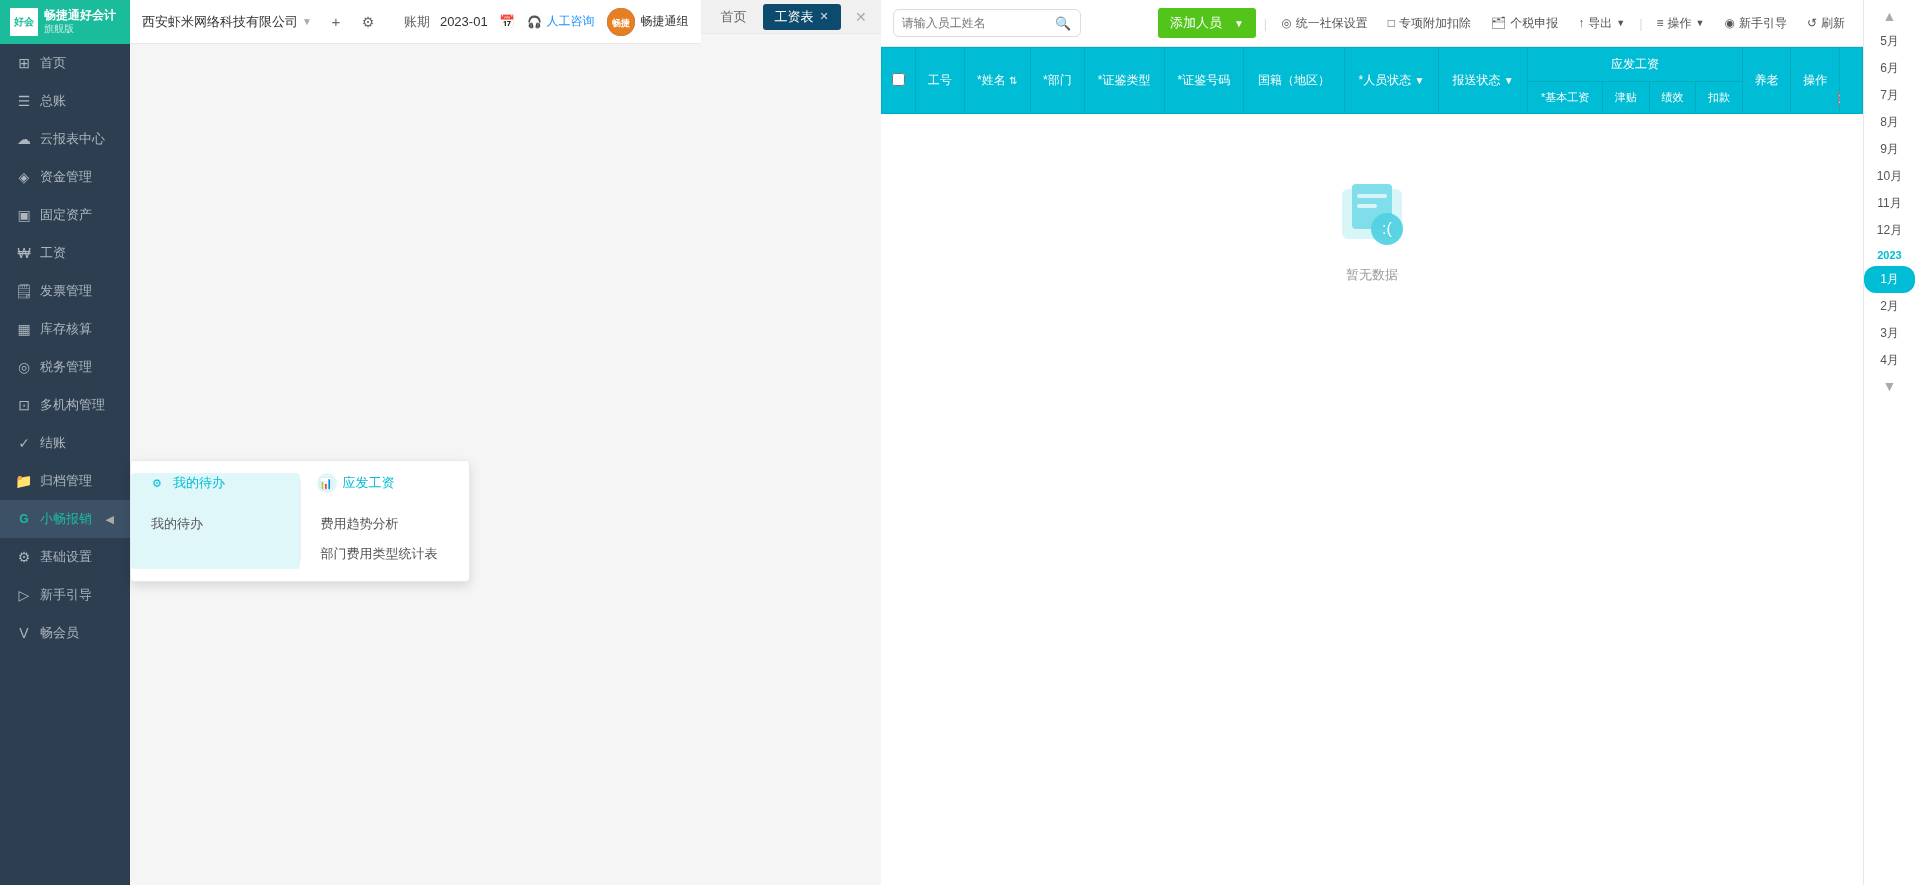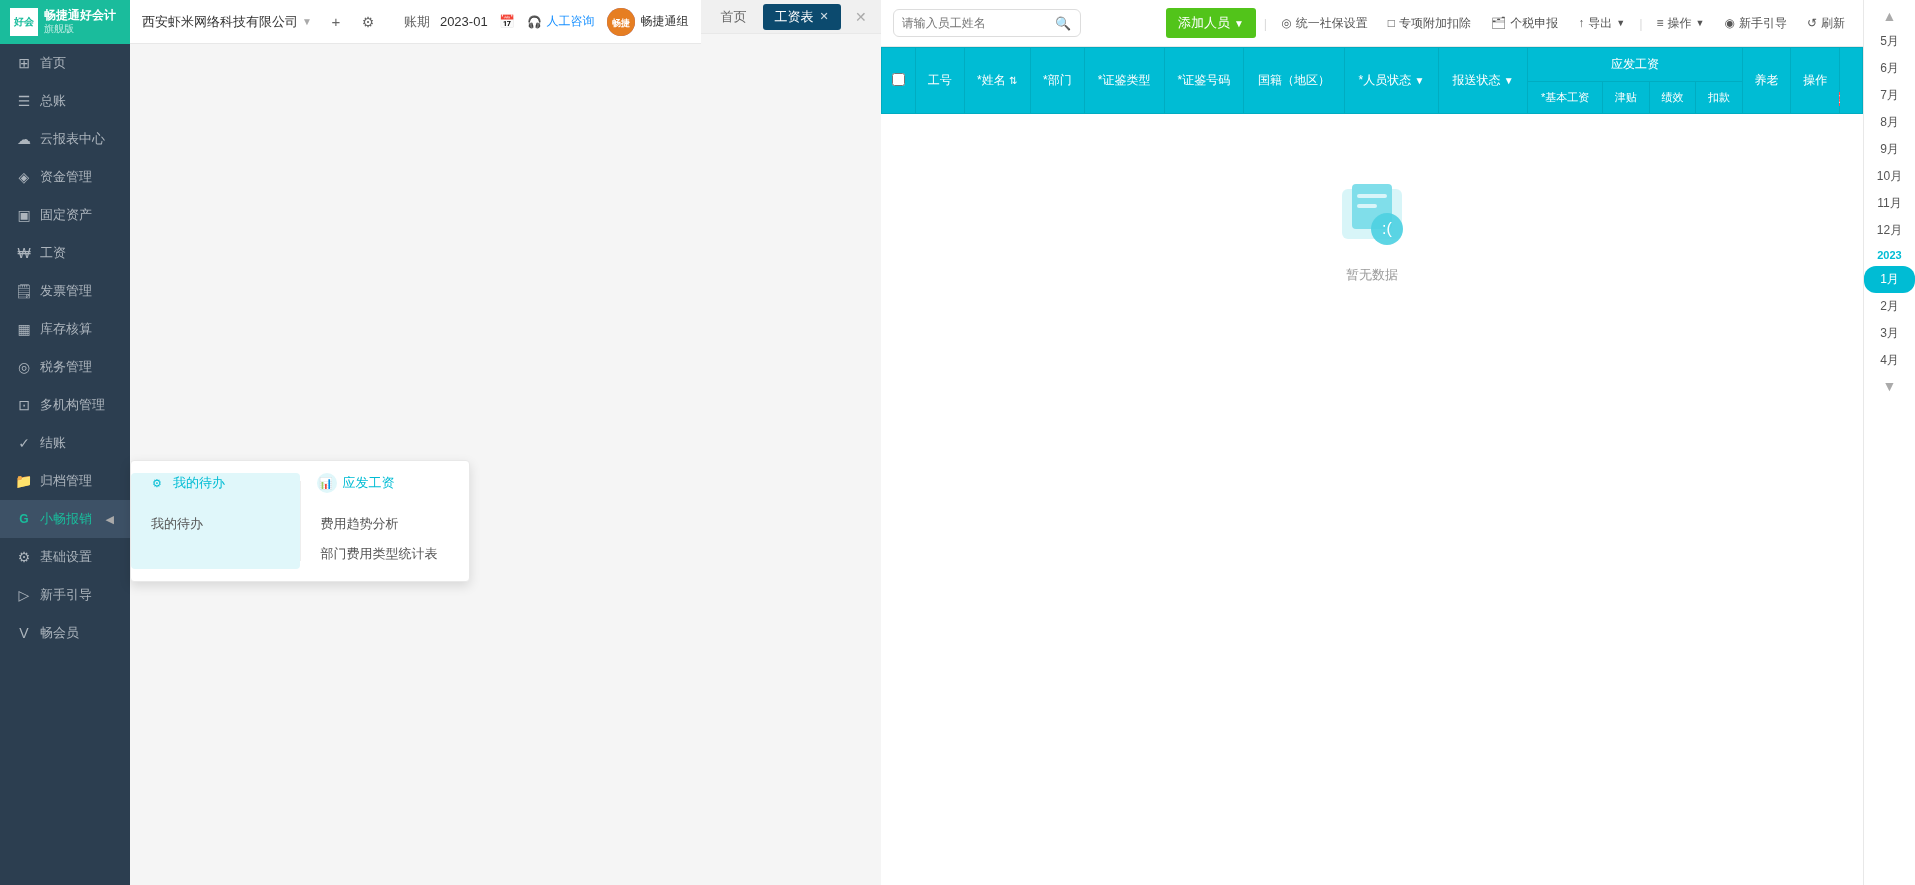--- a/index.html
+++ b/index.html
@@ -186,21 +186,21 @@
     }
     .search-input {
       border: none; outline: none; font-size: 12px; color: #333;
       width: 150px; background: transparent;
     }
     .search-icon { color: #aaa; font-size: 13px; }
     .toolbar-right { margin-left: auto; display: flex; align-items: center; gap: 8px; }
     .btn-add-person {
       background: #52c41a; color: white; border: none;
       height: 30px; padding: 0 12px; border-radius: 3px;
-      cursor: pointer; font-size: 13px; display: flex; align-items: center; gap: 4px; text-align: right;
+      cursor: pointer; font-size: 13px; display: flex; align-items: center; gap: 12px; text-align: right;
     }
     .btn-dropdown-arrow { font-size: 10px; }
     .toolbar-action {
       display: flex; align-items: center; gap: 4px;
       color: #555; font-size: 12px; cursor: pointer; padding: 0 6px;
     }
     .toolbar-sep2 { color: #ddd; }
 
     
     .salary-table-wrap {

